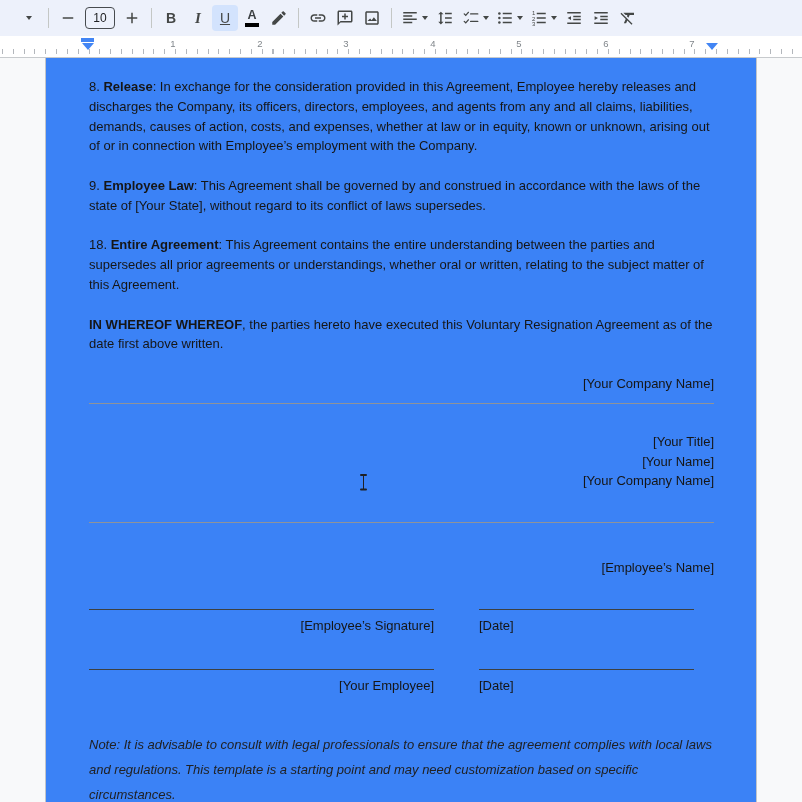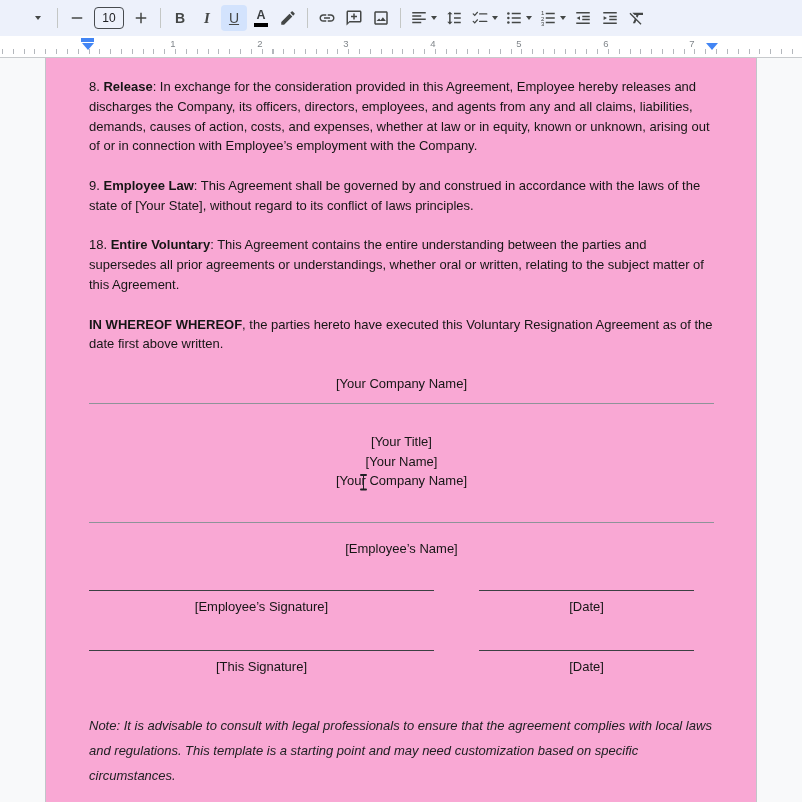--- a/index.html
+++ b/index.html
@@ -5,21 +5,21 @@
   html,body{margin:0;padding:0}
   body{
     width:802px;height:802px;overflow:hidden;position:relative;
     background:#f8f9fa;font-family:"Liberation Sans",sans-serif;
     -webkit-font-smoothing:antialiased;
   }
 
   
   .toolbar{
     height:36px;background:#edf1fb;display:flex;align-items:center;
-    padding:0 25px;gap:1px;
+    padding:0 16px;gap:1px;
   }
   .tb-btn{
     height:26px;min-width:26px;border-radius:4px;border:none;background:transparent;
     display:flex;align-items:center;justify-content:center;color:#444746;
     font-family:"Liberation Sans",sans-serif;cursor:pointer;padding:0 3px;gap:3px;
   }
   .tb-btn.active{background:#d3e3fd}
   .tb-btn svg{width:18px;height:18px;fill:#444746}
   .tb-btn svg.stroke{fill:none;stroke:#444746;stroke-width:1.8;stroke-linecap:round}
   .tb-divider{width:1px;height:20px;background:#c4c7c5;margin:0 5px;flex:0 0 1px}
@@ -42,36 +42,36 @@
     background:repeating-linear-gradient(90deg,#b3b7bc 0 1px,transparent 1px 10.82px);
   }
   .ruler-num{position:absolute;top:2px;font-size:9.5px;color:#80868b;width:10px;text-align:center}
   .marker{position:absolute;display:flex;flex-direction:column;align-items:center}
   .marker .firstline-rect{width:13px;height:4px;background:#4285f4;margin-bottom:1px}
   .marker .tri{width:0;height:0;border-left:6.5px solid transparent;border-right:6.5px solid transparent;border-top:7px solid #4285f4}
 
   
   .canvas{position:relative;height:745px;background:#f8f9fa}
   .page{
-    position:absolute;left:45px;top:0;width:712px;height:745px;background:#f9a8d4;
+    position:absolute;left:45px;top:0;width:712px;height:745px;background:#3b82f6;
     border-left:1px solid #c2c5c9;border-right:1px solid #c2c5c9;box-sizing:border-box;
   }
   .content{padding:19px 42px 0 43px;font-size:13px;line-height:19.8px;color:#161616}
   .doc-para{margin:0 0 19.8px 0}
   .doc-para b{font-weight:700}
-  .centerline{text-align:center}
+  .centerline{text-align:right}
   .rule-hr{border:none;border-top:1px solid #8f9399;margin:9px 0 0 0;height:0}
   .signer-block{margin-top:28px}
   .rule-hr.second{margin-top:31px}
-  .employee-name{margin-top:16px}
+  .employee-name{margin-top:35px}
   .sig-row{display:flex;margin-top:31px}
   .sig-row.second{margin-top:33px}
-  .sig-col-left{width:345px;border-top:1.2px solid #3c4043;text-align:center;padding-top:6px}
+  .sig-col-left{width:345px;border-top:1.2px solid #3c4043;text-align:right;padding-top:6px}
   .sig-gap{width:45px}
-  .sig-col-right{width:215px;border-top:1.2px solid #3c4043;text-align:center;padding-top:6px}
+  .sig-col-right{width:215px;border-top:1.2px solid #3c4043;text-align:left;padding-top:6px}
   .note{margin-top:36px;font-style:italic;font-size:13px;line-height:25px;color:#202124}
 
   
   .ibeam{position:absolute;left:359px;top:416px;width:9px;height:16px;pointer-events:none}
   .ibeam::before{content:"";position:absolute;left:3.7px;top:1px;bottom:1px;width:1.6px;background:#1f2125}
   .ibeam::after{
     content:"";position:absolute;left:1px;right:1px;top:0;height:1.6px;background:#1f2125;
     box-shadow:0 14.4px 0 #1f2125;border-radius:1px;
   }
 </style>
@@ -215,23 +215,23 @@
     <div class="tri"></div>
   </div>
 </div>
 
 <div class="canvas">
   <div class="page">
     <div class="content">
 
       <p class="doc-para"><span>8. </span><b>Release</b><span>: In exchange for the consideration provided in this Agreement, Employee hereby releases and discharges the Company, its officers, directors, employees, and agents from any and all claims, liabilities, demands, causes of action, costs, and expenses, whether at law or in equity, known or unknown, arising out of or in connection with Employee’s employment with the Company.</span></p>
 
-      <p class="doc-para"><span>9. </span><b>Employee Law</b><span>: This Agreement shall be governed by and construed in accordance with the laws of the state of [Your State], without regard to its conflict of laws principles.</span></p>
-
-      <p class="doc-para"><span>18. </span><b>Entire Voluntary</b><span>: This Agreement contains the entire understanding between the parties and supersedes all prior agreements or understandings, whether oral or written, relating to the subject matter of this Agreement.</span></p>
+      <p class="doc-para"><span>9. </span><b>Employee Law</b><span>: This Agreement shall be governed by and construed in accordance with the laws of the state of [Your State], without regard to its conflict of laws supersedes.</span></p>
+
+      <p class="doc-para"><span>18. </span><b>Entire Agreement</b><span>: This Agreement contains the entire understanding between the parties and supersedes all prior agreements or understandings, whether oral or written, relating to the subject matter of this Agreement.</span></p>
 
       <p class="doc-para"><span></span><b>IN WHEREOF WHEREOF</b><span>, the parties hereto have executed this Voluntary Resignation Agreement as of the date first above written.</span></p>
 
       <div class="centerline">[Your Company Name]</div>
       <hr class="rule-hr">
 
       <div class="signer-block">
         <div class="centerline">[Your Title]</div>
         <div class="centerline">[Your Name]</div>
         <div class="centerline">[Your Company Name]</div>
@@ -240,21 +240,21 @@
 
       <div class="centerline employee-name">[Employee’s Name]</div>
 
       <div class="sig-row">
         <div class="sig-col-left">[Employee’s Signature]</div>
         <div class="sig-gap"></div>
         <div class="sig-col-right">[Date]</div>
       </div>
 
       <div class="sig-row second">
-        <div class="sig-col-left">[This Signature]</div>
+        <div class="sig-col-left">[Your Employee]</div>
         <div class="sig-gap"></div>
         <div class="sig-col-right">[Date]</div>
       </div>
 
       <p class="note">Note: It is advisable to consult with legal professionals to ensure that the agreement complies with local laws and regulations. This template is a starting point and may need customization based on specific circumstances.</p>
 
     </div>
   </div>
 
   <div class="ibeam"></div>

